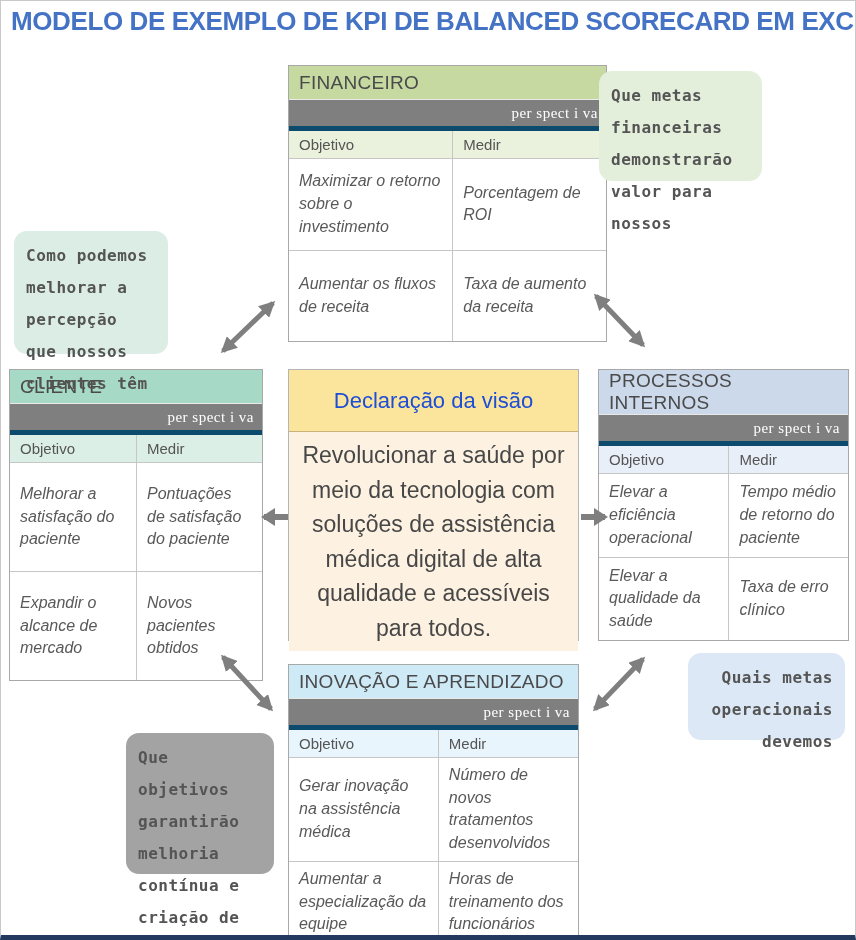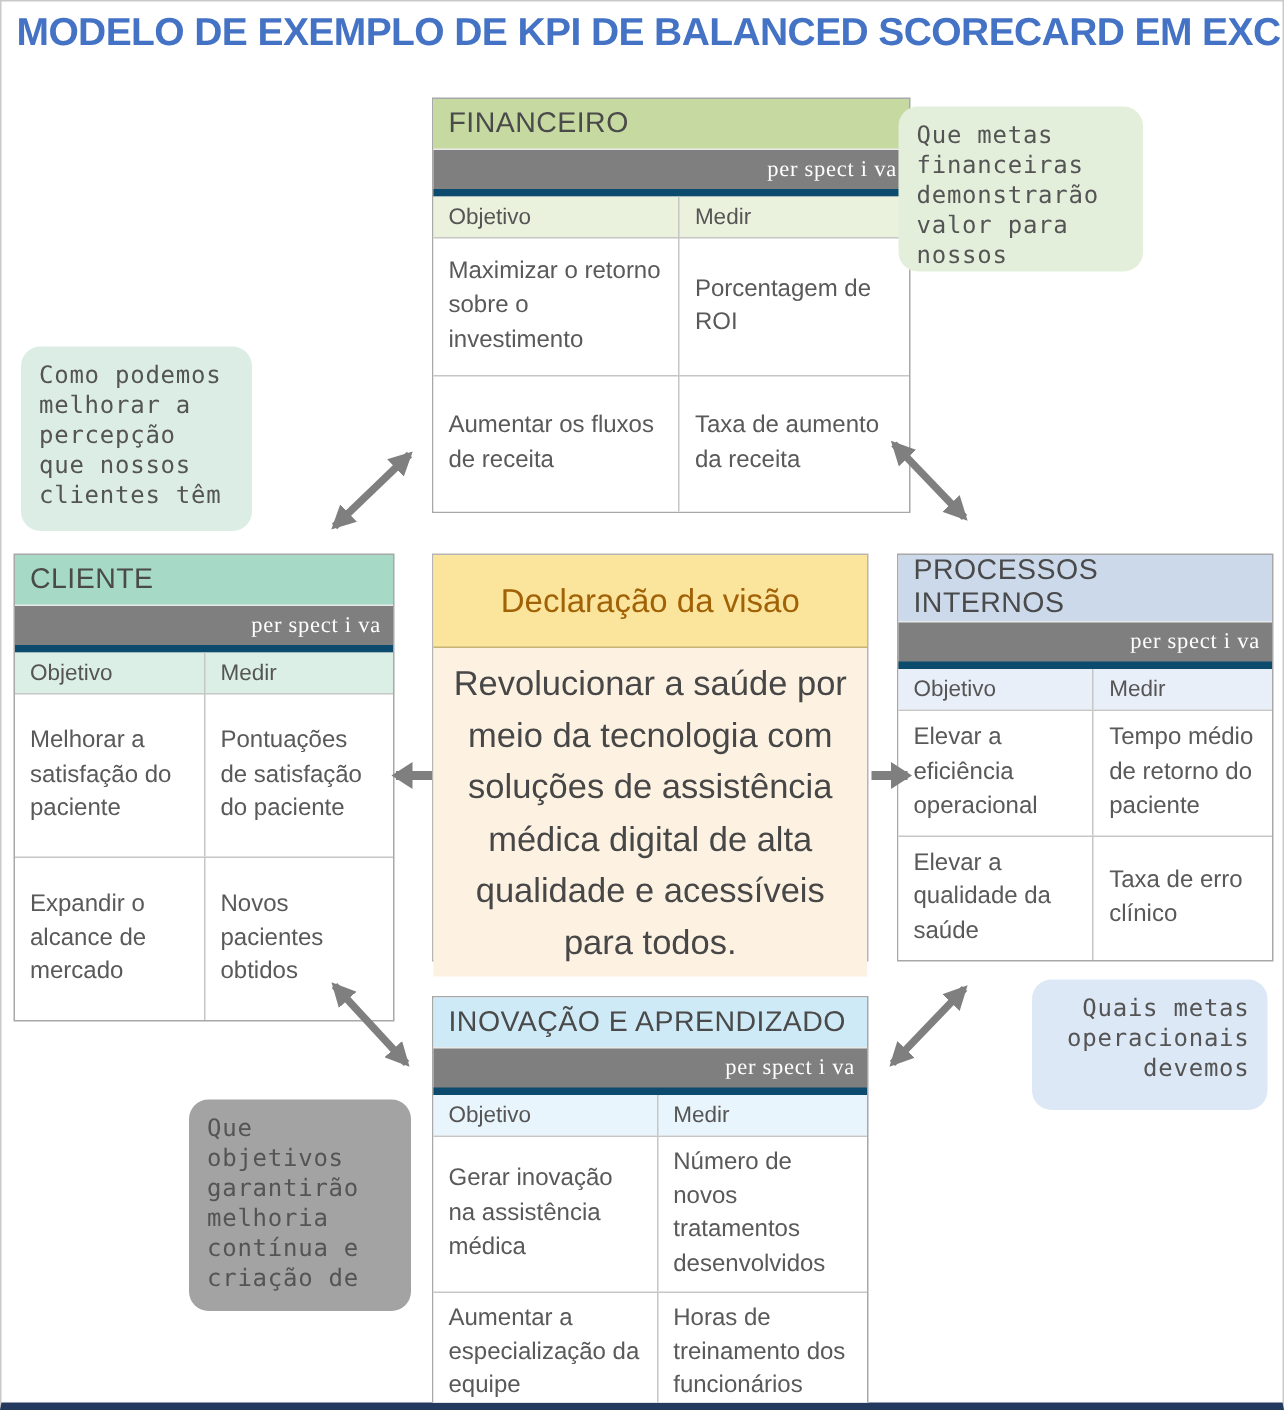--- a/index.html
+++ b/index.html
@@ -29,53 +29,53 @@
     font-family:"Liberation Serif", serif; font-size:15px; letter-spacing:0.5px;
     display:flex; align-items:center; justify-content:flex-end; padding:0 8px;
     border-bottom:5px solid #0c4a6e;
   }
   .bsc-head { flex:0 0 27px; display:grid; grid-template-columns:var(--split) 1fr; }
   .bsc-head .hcell {
     background:var(--tint); font-size:15px; color:#555;
     display:flex; align-items:center; padding:0 10px; box-sizing:border-box;
   }
   .bsc-head .hcell + .hcell { border-left:1px solid #c6c6c6; }
-  .bsc-row { flex:1; display:grid; grid-template-columns:var(--split) 1fr; }
+  .bsc-row { flex:1; display:grid; grid-template-columns:var(--split) 1fr;font-style:italic; }
   .bsc-row .cell {
     border-top:1px solid #c6c6c6; background:#fff;
     font-size:16px; color:#595959; line-height:1.42;
     display:flex; align-items:center; padding:6px 10px; box-sizing:border-box;
   }
   .bsc-row .cell + .cell { border-left:1px solid #c6c6c6; }
 
   .t-fin { --accent:#c5d9a1; --tint:#eaf1dd; --split:51.5%; left:287px; top:64px;  width:319px; height:277px; }
   .t-cli { --accent:#a6d9c6; --tint:#dcefe7; --split:50%;   left:8px;   top:368px; width:254px; height:312px; }
   .t-pro { --accent:#ccd9ea; --tint:#e9eff8; --split:52%;   left:597px; top:368px; width:251px; height:272px; }
   .t-ino { --accent:#cfeaf7; --tint:#e8f5fc; --split:51.5%; left:287px; top:663px; width:291px; height:272px; }
 
   
   .vision {
     position:absolute; left:287px; top:368px; width:291px; height:272px;
     border:1px solid #b5b5b5; box-sizing:border-box; display:flex; flex-direction:column;
   }
   .vision-title {
     flex:0 0 61px; background:#fbe49c; border-bottom:1px solid #c7b277;
     display:flex; align-items:center; justify-content:center;
-    font-size:22px; color:#a16207;
+    font-size:22px; color:#1d4ed8;
   }
   .vision-body {
     flex:1; background:#fdf2e2; display:flex; align-items:center; justify-content:center;
     text-align:center; padding:6px 10px; font-size:23px; color:#474747; line-height:1.5;
   }
 
   
   .note {
     position:absolute; border-radius:13px; box-sizing:border-box;
     font-family:"DejaVu Sans Mono", monospace; font-size:16px; letter-spacing:0.5px;
-    color:#545454; line-height:20px; padding:9px 12px; white-space:pre-line;
+    color:#545454; line-height:32px; padding:9px 12px; white-space:pre-line;font-weight:bold;
   }
   .note-fin { left:598px; top:70px;  width:163px; height:110px; background:#e3efdb; }
   .note-cli { left:13px;  top:230px; width:154px; height:123px; background:#dcede5; }
   .note-ino { left:125px; top:732px; width:148px; height:141px; background:#a3a3a3; }
   .note-pro { left:687px; top:652px; width:157px; height:87px;  background:#dce8f5; text-align:right; }
 
   .arrow { position:absolute; }
 </style>
 </head>
 <body>

